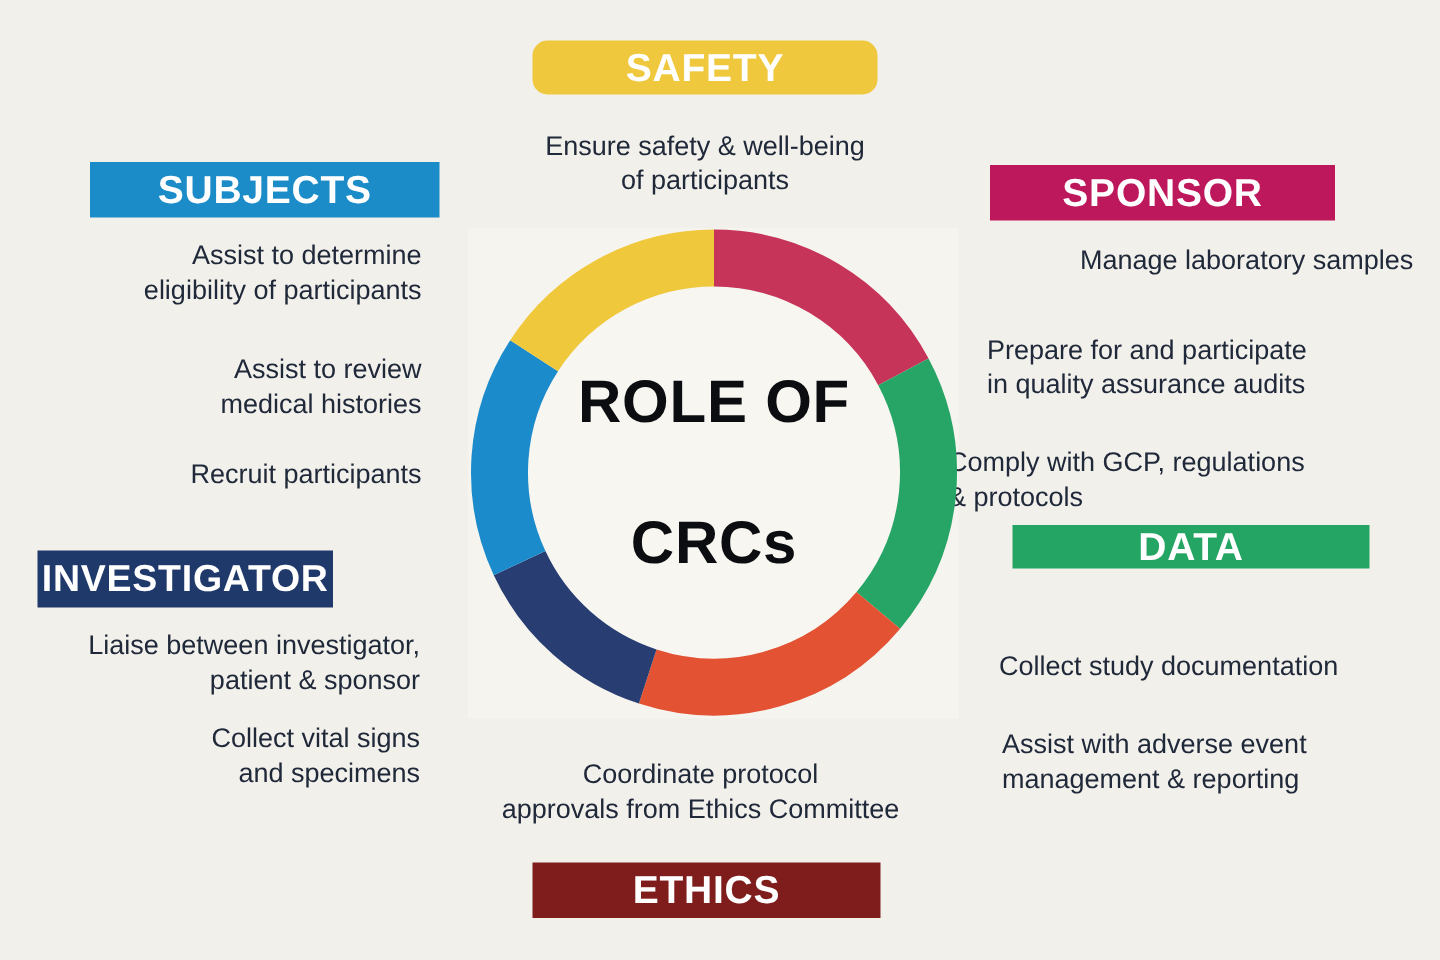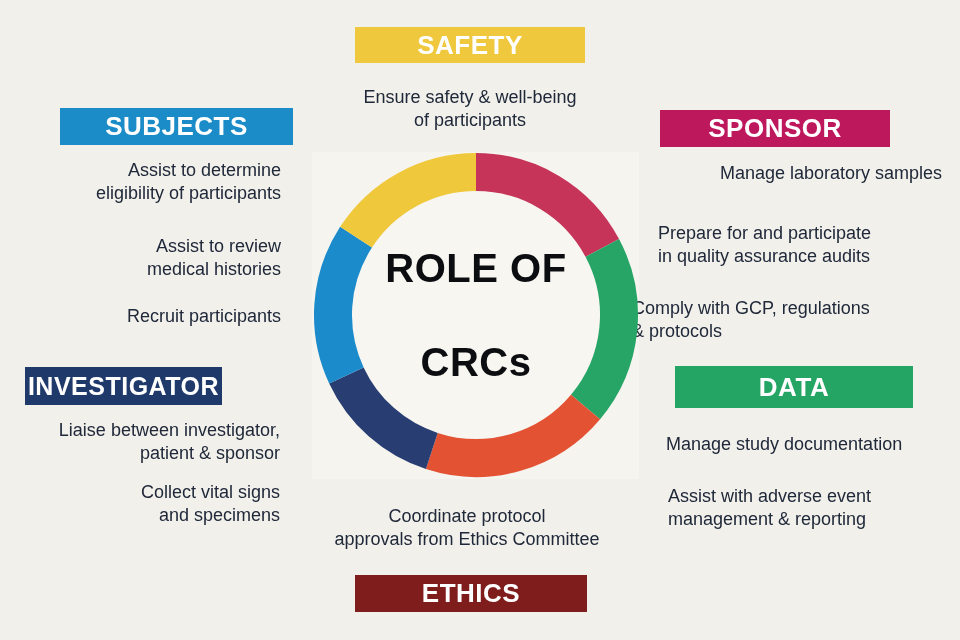--- a/index.html
+++ b/index.html
@@ -6,25 +6,25 @@
   .canvas {
     position:relative; width:960px; height:640px;
     background:#F2F0EB; overflow:hidden;
     font-family:"Liberation Sans", sans-serif;
   }
   .banner {
     position:absolute; color:#FFFFFF; font-weight:bold;
     font-size:26px; letter-spacing:0.5px;
     display:flex; align-items:center; justify-content:center;
   }
-  .banner.safety       { left:355px; top:27px;  width:230px; height:36px; }
+  .banner.safety       { left:355px; top:27px;  width:230px; height:36px;border-radius:10px; }
   .banner.subjects     { left:60px;  top:108px; width:233px; height:37px; }
   .banner.sponsor      { left:660px; top:110px; width:230px; height:37px; }
   .banner.investigator { left:25px;  top:367px; width:197px; height:38px; font-size:25px; }
-  .banner.data         { left:675px; top:366px; width:238px; height:42px; }
+  .banner.data         { left:675px; top:350px; width:238px; height:29px; }
   .banner.ethics       { left:355px; top:575px; width:232px; height:37px; }
   .txt {
     position:absolute; font-size:18px; line-height:22.5px;
     color:#20293A; white-space:pre-line;
   }
   .safety-desc { left:330px; top:86px;  width:280px; text-align:center; }
   .subj-1      { left:40px;  top:159px; width:241px; text-align:right; }
   .subj-2      { left:40px;  top:235px; width:241px; text-align:right; }
   .subj-3      { left:40px;  top:305px; width:241px; text-align:right; }
   .sp-1        { left:672px; top:162px; width:262px;margin-left:48px; }
@@ -76,21 +76,21 @@
   <div class="txt sp-2">Prepare for and participate
 in quality assurance audits</div>
   <div class="txt sp-3">Comply with GCP, regulations
 &amp; protocols</div>
 
   <div class="txt inv-1">Liaise between investigator,
 patient &amp; sponsor</div>
   <div class="txt inv-2">Collect vital signs
 and specimens</div>
 
-  <div class="txt data-1">Manage study documentation</div>
+  <div class="txt data-1">Collect study documentation</div>
   <div class="txt data-2">Assist with adverse event
 management &amp; reporting</div>
 
   <div class="txt ethics-desc">Coordinate protocol
 approvals from Ethics Committee</div>
 
   <svg id="donut-svg" viewBox="0 0 340 340">
     <circle cx="170" cy="170" r="124" fill="#F7F6F1"></circle>
   <path d="M 170.00 27.00 A 143 143 0 0 1 296.26 102.87" stroke="#C63459" stroke-width="38" fill="none"></path>
       <path d="M 296.26 102.87 A 143 143 0 0 1 279.54 261.92" stroke="#26A566" stroke-width="38" fill="none"></path>

